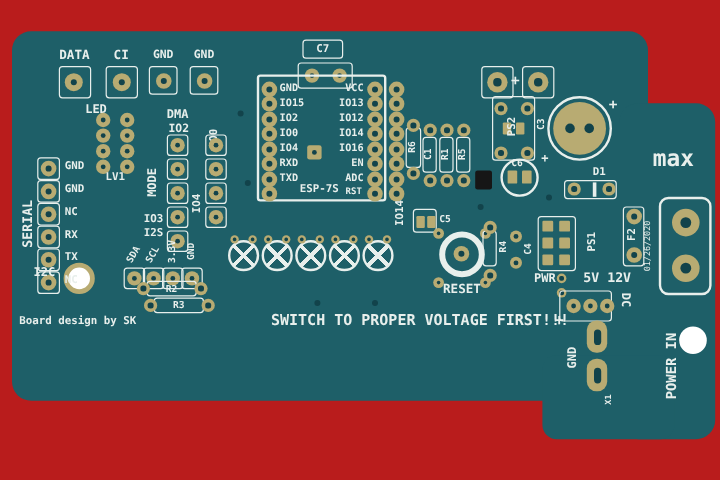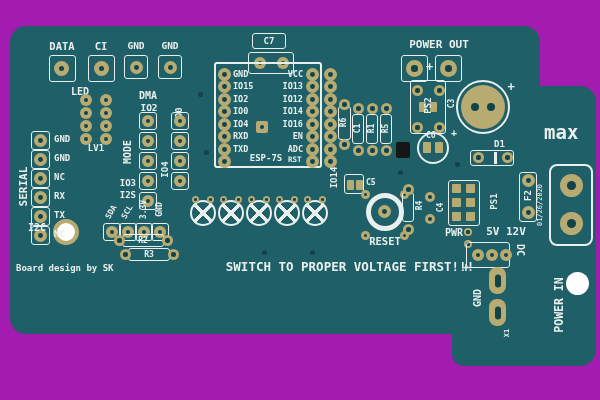--- a/index.html
+++ b/index.html
@@ -1,16 +1,16 @@
 <!DOCTYPE html>
 <html><head>
 <meta charset="utf-8">
 <style>
   html,body{margin:0;padding:0;background:#fff;}
-  #pcb{position:relative;width:600px;height:400px;background:#a21caf;overflow:hidden;
+  #pcb{position:relative;width:600px;height:400px;background:#b91c1c;overflow:hidden;
        font-family:"DejaVu Sans Mono", monospace;}
   .board{position:absolute;background:#1e5f68;}
   .t{position:absolute;color:#e8efec;font-family:"DejaVu Sans Mono",monospace;font-weight:bold;
      font-size:9px;line-height:1.2;white-space:nowrap;}
   .tc{text-align:center;} .trr{text-align:right;}
   .r90{transform:rotate(-90deg);} .r90cw{transform:rotate(90deg);} .r60{transform:rotate(-60deg);}
   .o{position:absolute;border:1.5px solid #e8efec;border-radius:3px;box-sizing:border-box;}
   .oc{border-radius:50%;}
   .p{position:absolute;background:#b8ab72;border-radius:50%;}
   .psq{position:absolute;background:#b8ab72;border-radius:2px;}
@@ -58,21 +58,20 @@
   <div class="p" style="left:164px;top:61px;width:13px;height:13px"></div>
   <div class="t tc" style="left:121px;top:40px;width:30px;font-size:9.5px">GND</div>
   <div class="t tc" style="left:155px;top:40px;width:30px;font-size:9.5px">GND</div>
 
   <div class="o" style="left:252px;top:33px;width:34px;height:16px"></div>
   <div class="t tc" style="left:252px;top:36px;width:34px;font-size:9px">C7</div>
   <div class="o" style="left:248px;top:52px;width:46px;height:22px"></div>
   <div class="p" style="left:254px;top:57px;width:12px;height:12px"></div>
   <div class="p" style="left:277px;top:57px;width:12px;height:12px"></div>
 
-  <div class="t tc" style="left:394px;top:38px;width:90px;font-size:11px">POWER OUT</div>
   <div class="o" style="left:401px;top:55px;width:27px;height:27px"></div>
   <div class="o" style="left:435px;top:55px;width:27px;height:27px"></div>
   <div class="p" style="left:406px;top:60px;width:17px;height:17px"></div>
   <div class="p" style="left:440px;top:60px;width:17px;height:17px"></div>
   <div class="t tc" style="left:423px;top:60px;width:13px;font-size:12px">+</div>
 
   <div class="o" style="left:214px;top:62px;width:108px;height:106px;border-width:2px"></div>
   <div class="psq" style="left:256px;top:121px;width:12px;height:12px"></div>
   <div class="p" style="left:218px;top:68px;width:13px;height:13px"></div>
   <div class="p" style="left:218px;top:80px;width:13px;height:13px"></div>

